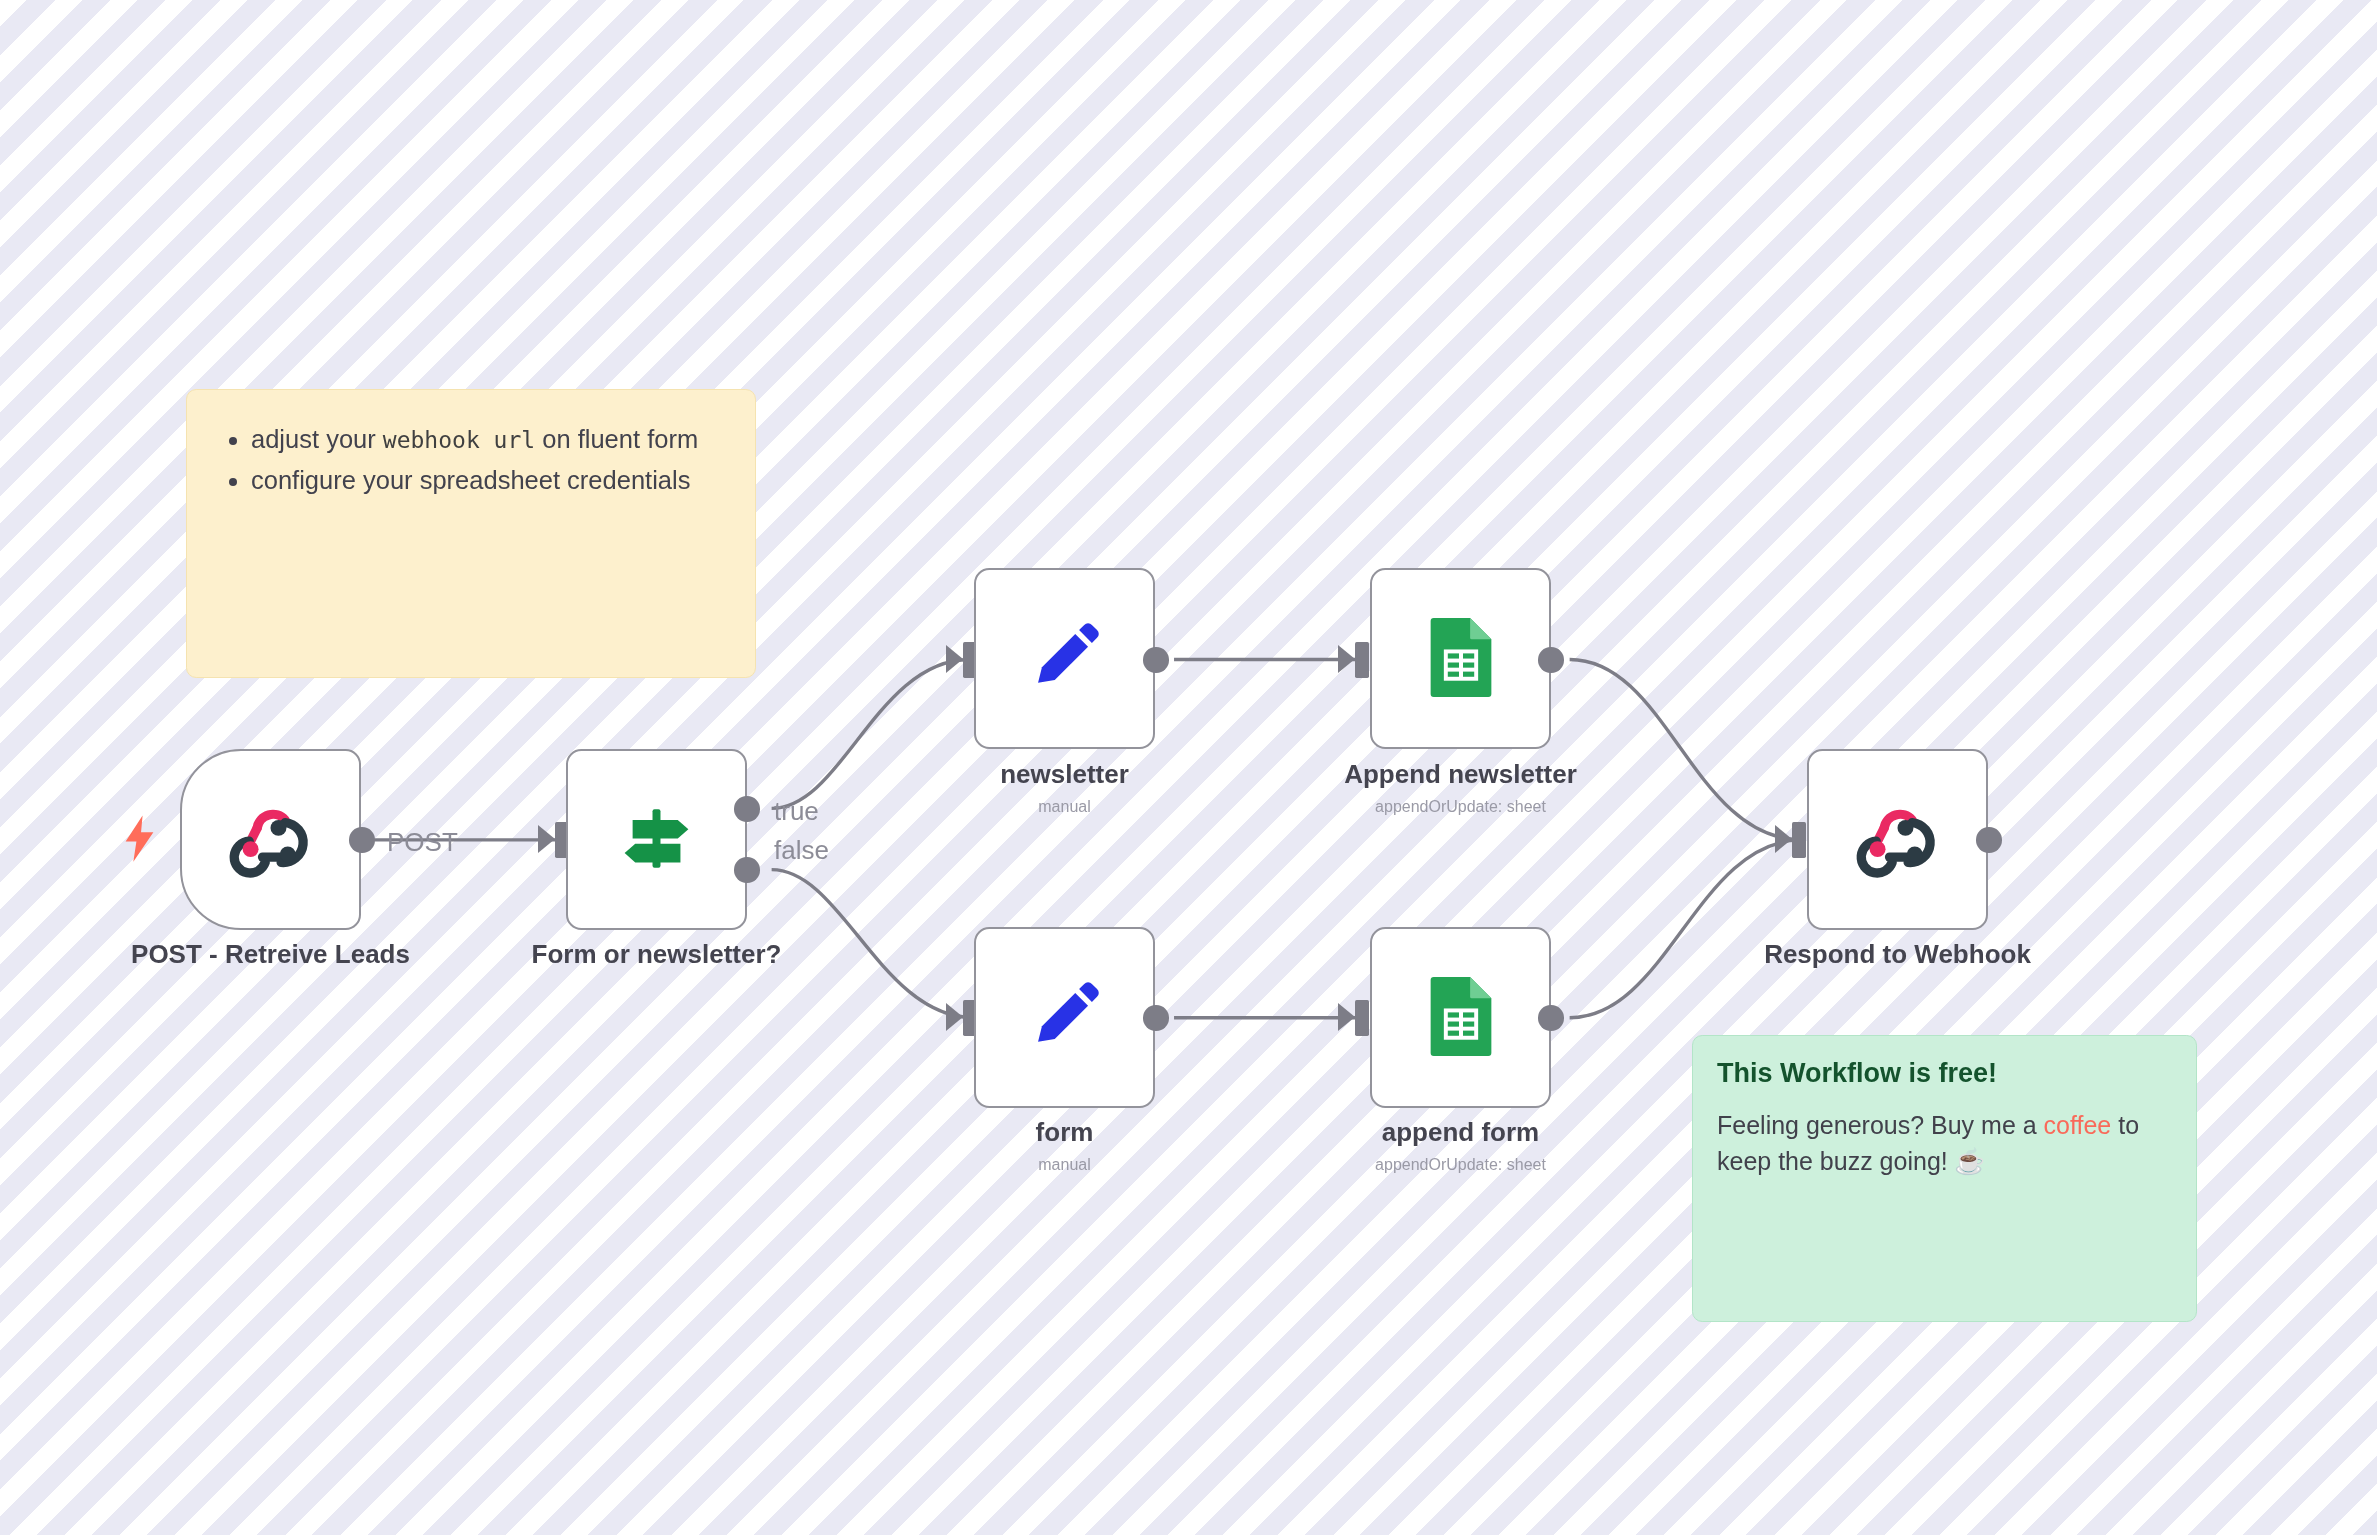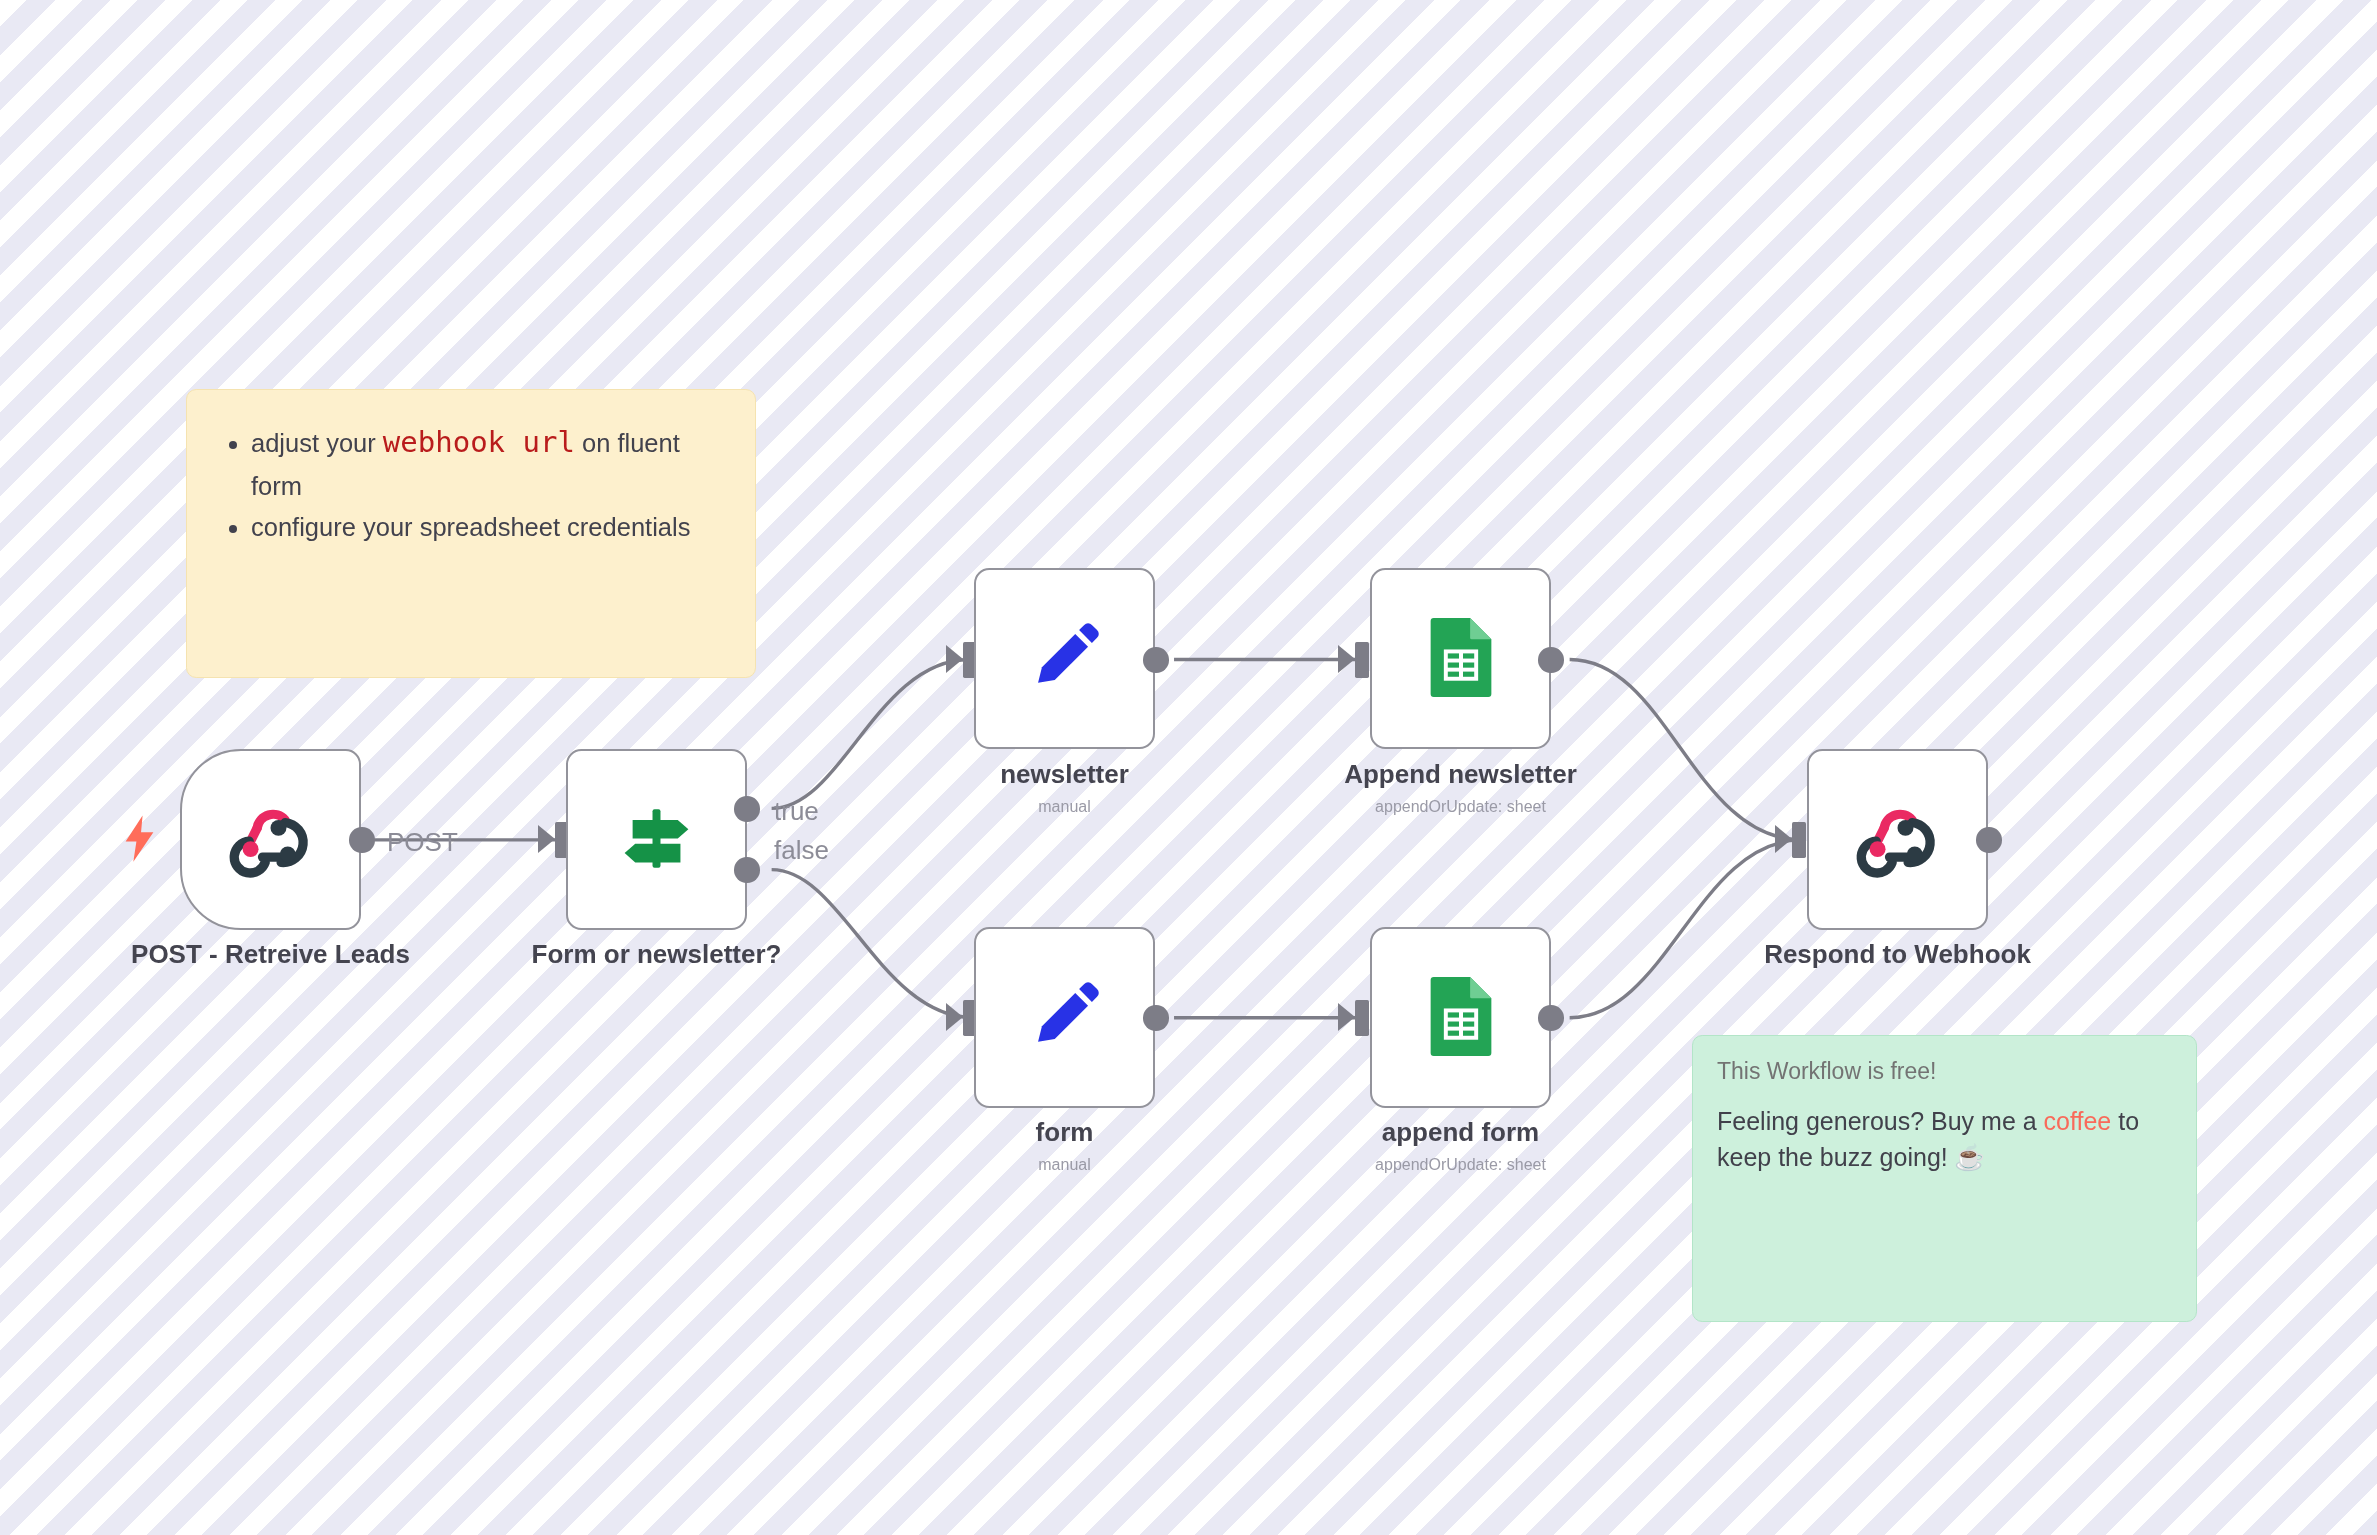--- a/index.html
+++ b/index.html
@@ -56,33 +56,33 @@
     padding-left: 37px;
     list-style: disc;
   }
   .sticky-yellow li {
     font-size: 25.5px;
     color: #42424d;
     line-height: 1.62;
   }
   .code-inline {
     font-family: "DejaVu Sans Mono", "Liberation Mono", monospace;
-    color: #b91c1c;
-    font-size: 29px;
+    color: #404040;
+    font-size: 23px;
   }
 
   .sticky-green {
     background: #cdf0dc;
     border: 0.9px solid #b3e5c8;
     padding: 22px 24px 22px 24px;
   }
   .sticky-green .note-title {
-    font-size: 23px;
-    font-weight: normal;
-    color: #737373;
+    font-size: 27px;
+    font-weight: bold;
+    color: #14532d;
     margin: 0 0 19px 0;
   }
   .sticky-green p {
     font-size: 25px;
     color: #41414b;
     line-height: 1.43;
     margin: 0 0 29px 0;
   }
   .sticky-green p:last-child { margin-bottom: 8px; }
   .lnk { color: #f96a5a; }

